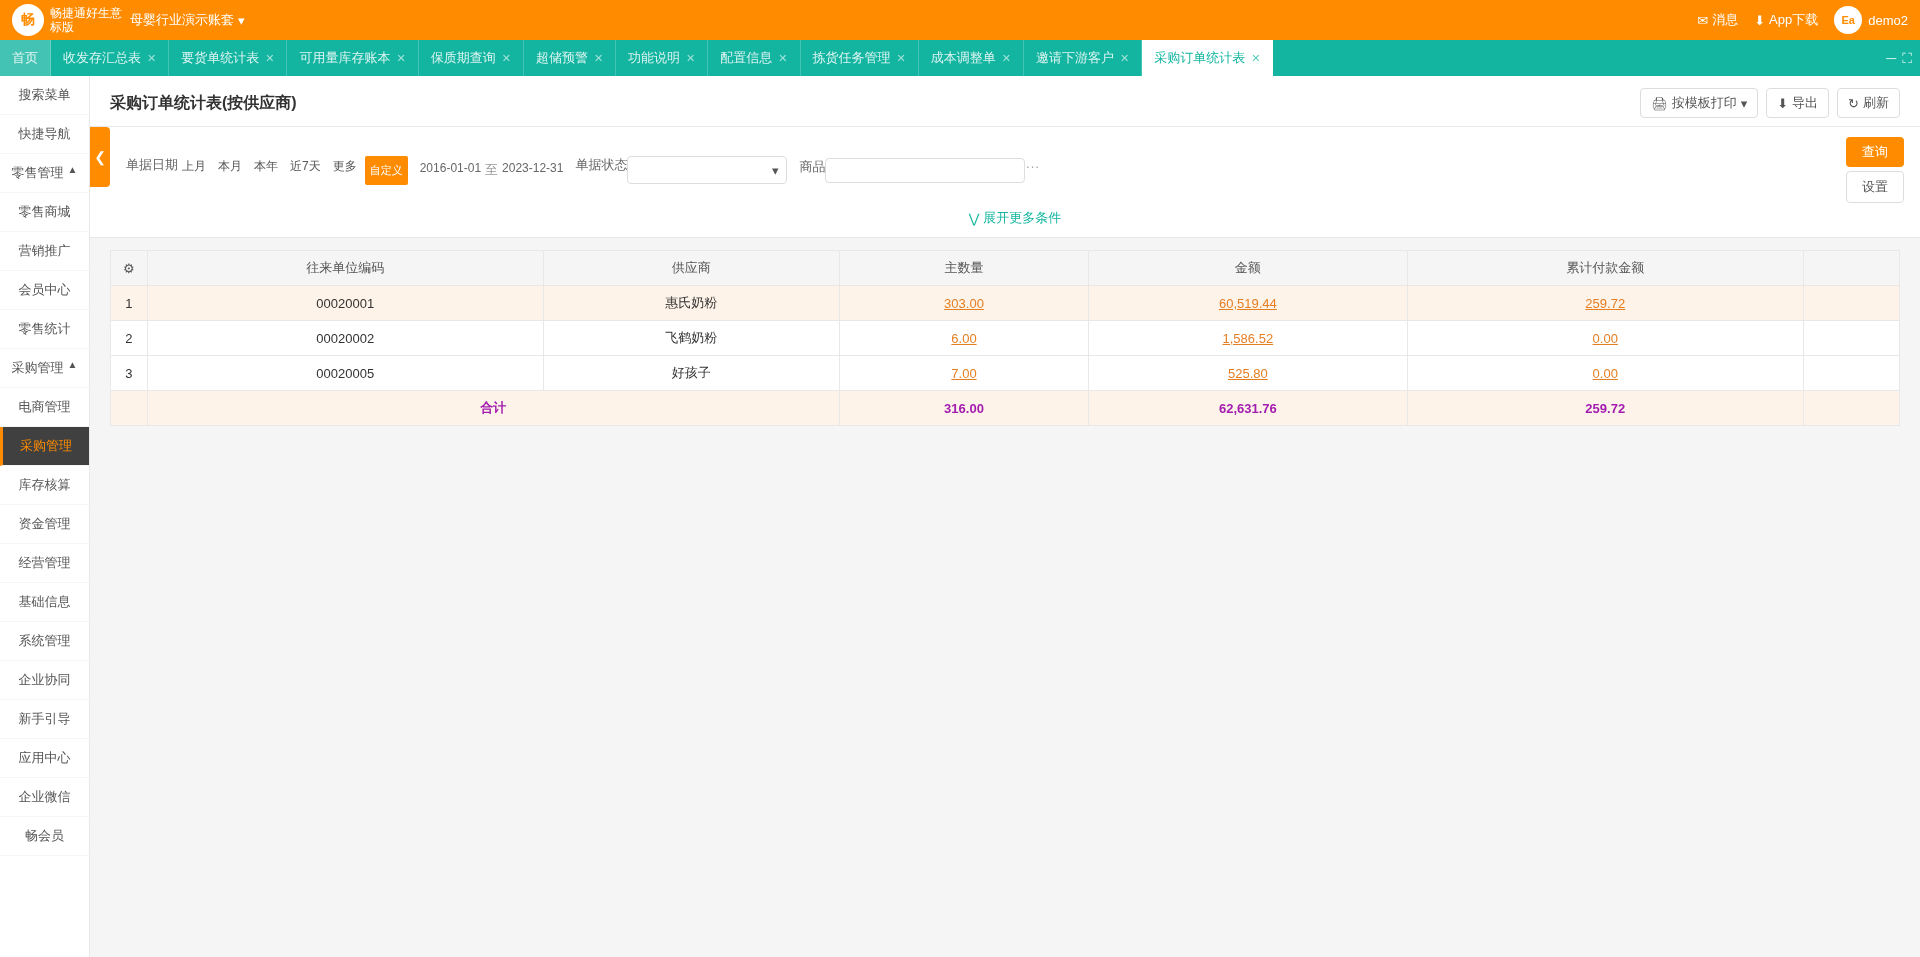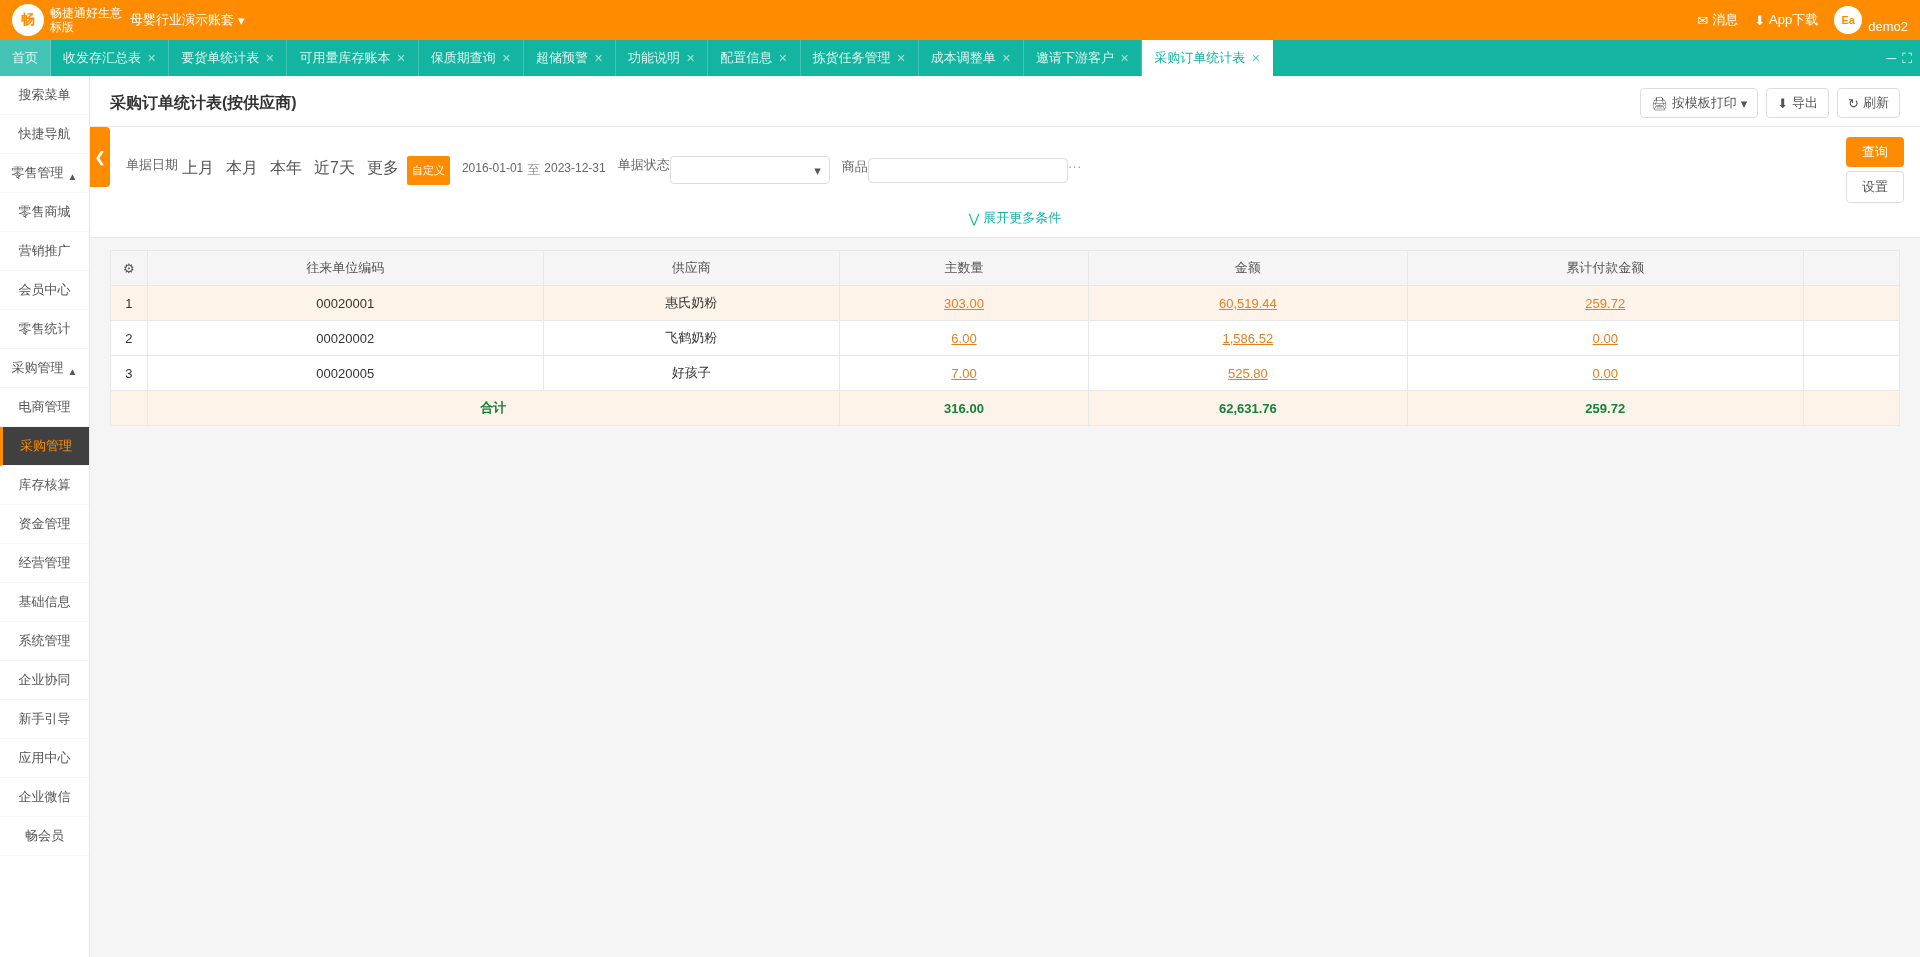--- a/index.html
+++ b/index.html
@@ -23,55 +23,55 @@
     .tab-item .close-btn { font-size: 11px; color: inherit; opacity: 0.7; }
     .tab-item.home { background: rgba(255,255,255,0.2); }
 
     
     .main-layout { display: flex; flex: 1; overflow: hidden; }
 
     
     .sidebar { width: 90px; background: #fff; border-right: 1px solid #e8e8e8; display: flex; flex-direction: column; flex-shrink: 0; overflow-y: auto; }
     .sidebar-item { padding: 10px 4px; text-align: center; font-size: 13px; color: #555; cursor: pointer; border-bottom: 1px solid #f5f5f5; }
     .sidebar-item.active { color: #ff8c00; background: #404040; border-left: 3px solid #ff8c00; }
-    .sidebar-item.section-title { display: flex; align-items: flex-end; justify-content: center; gap: 4px; }
+    .sidebar-item.section-title { display: flex; align-items: flex-start; justify-content: center; gap: 4px; }
     .sidebar-item .arrow { font-size: 10px; }
 
     
     .content-area { flex: 1; display: flex; flex-direction: column; overflow: hidden; background: #f5f5f5; }
     .page-header { background: #fff; padding: 12px 20px 8px; border-bottom: 1px solid #e8e8e8; display: flex; align-items: center; justify-content: space-between; }
     .page-title { font-size: 16px; font-weight: bold; color: #333; }
     .page-actions { display: flex; align-items: center; gap: 8px; }
     .btn-template { background: #fff; border: 1px solid #ddd; border-radius: 4px; padding: 5px 10px; font-size: 13px; cursor: pointer; display: flex; align-items: center; gap: 4px; color: #555; }
     .btn-export { background: #fff; border: 1px solid #ddd; border-radius: 4px; padding: 5px 10px; font-size: 13px; cursor: pointer; color: #555; display: flex; align-items: center; gap: 4px; }
     .btn-refresh { background: #fff; border: 1px solid #ddd; border-radius: 4px; padding: 5px 10px; font-size: 13px; cursor: pointer; color: #555; display: flex; align-items: center; gap: 4px; }
     .filter-row { display: flex; align-items: center; gap: 12px; flex-wrap: wrap; }
     .filter-item { display: flex; }
     .filter-label { color: #666; font-size: 13px; white-space: nowrap; }
     .date-shortcuts { display: flex; gap: 4px; }
-    .date-shortcut { font-size: 16px; color: #555; cursor: pointer; padding: 2px 4px; }
+    .date-shortcut { font-size: 12px; color: #555; cursor: pointer; padding: 2px 4px; }
     .date-range { font-size: 12px; color: #666; }
     .custom-tag { background: #ff8c00; color: #fff; font-size: 11px; padding: 7px 5px; border-radius: 2px; }
     .filter-select { border: 1px solid #ddd; border-radius: 4px; padding: 4px 8px; font-size: 13px; color: #555; min-width: 160px; background: #fff; cursor: pointer; display: flex; align-items: center; justify-content: space-between; gap: 8px; }
     .filter-input { border: 1px solid #ddd; border-radius: 4px; padding: 4px 8px; font-size: 13px; color: #555; min-width: 120px; }
     .btn-query { background: #ff8c00; color: #fff; border: none; border-radius: 4px; padding: 6px 16px; font-size: 13px; cursor: pointer; }
     .btn-settings { background: #fff; border: 1px solid #ddd; border-radius: 4px; padding: 6px 12px; font-size: 13px; cursor: pointer; color: #555; }
     .expand-more { display: flex; align-items: center; justify-content: center; gap: 4px; color: #13b5a0; font-size: 13px; cursor: pointer; margin-top: 6px; }
 
     
     .filter-toggle-btn { background: #ff8c00; border: none; width: 20px; height: 60px; border-radius: 0 4px 4px 0; display: flex; align-items: center; justify-content: center; cursor: pointer; color: #fff; font-size: 14px; flex-shrink: 0; }
 
     
     .table-container { flex: 1; overflow: auto; padding: 12px 20px; }
     .data-table { width: 100%; border-collapse: collapse; background: #fff; }
     .data-table th { background: #f5f5f5; border: 1px solid #e8e8e8; padding: 8px 12px; text-align: center; font-size: 13px; color: #555; font-weight: normal; }
     .data-table td { border: 1px solid #e8e8e8; padding: 8px 12px; text-align: center; font-size: 13px; color: #333; }
     .data-table .row-highlight td { background: #fef3e8; }
     .data-table .link-cell { color: #e67e22; text-decoration: underline; cursor: pointer; }
-    .footer-row td { background: #fef3e8; font-weight: bold; color: #15803d; margin-left: 48px; }
+    .footer-row td { background: #fef3e8; font-weight: bold; color: #a21caf; margin-left: 48px; }
     .gear-col { width: 30px; }
     .row-num { color: #888; }
 
     .more-icon { cursor: pointer; color: #aaa; font-size: 14px; }
 
     
     .query-settings { display: flex; flex-direction: column; gap: 4px; }
   </style>
 </head>
 <body>
@@ -92,21 +92,21 @@
   </div>
   <div class="top-bar-right">
     <span>
       <span>✉</span>
       <span>消息</span>
     </span>
     <span>
       <span>⬇</span>
       <span>App下载</span>
     </span>
-    <span style="display:flex;align-items:flex-end;gap:6px;">
+    <span style="display:flex;align-items:center;gap:6px;">
       <div class="avatar">Ea</div>
       <span>demo2</span>
     </span>
   </div>
 </div>
 
 <div class="tab-bar">
   <div class="tab-item home">
     <span>首页</span>
   </div>

